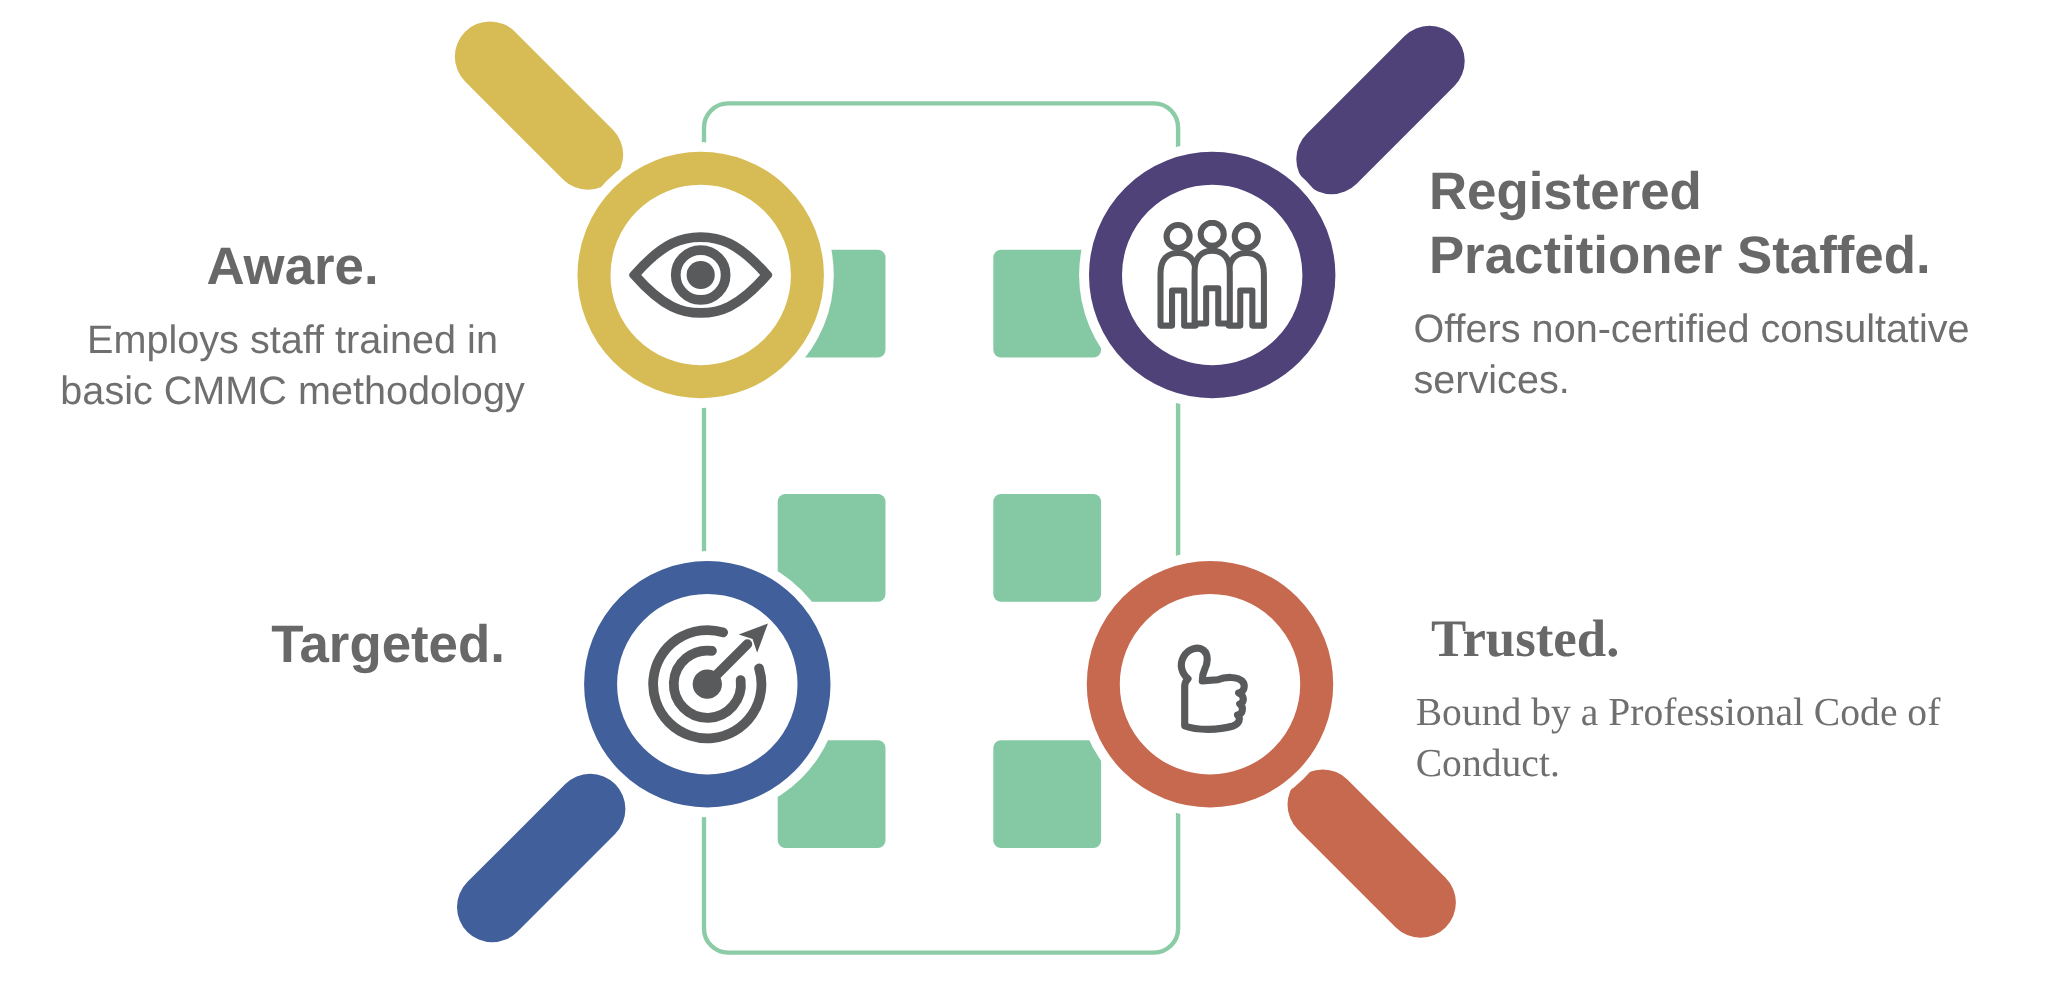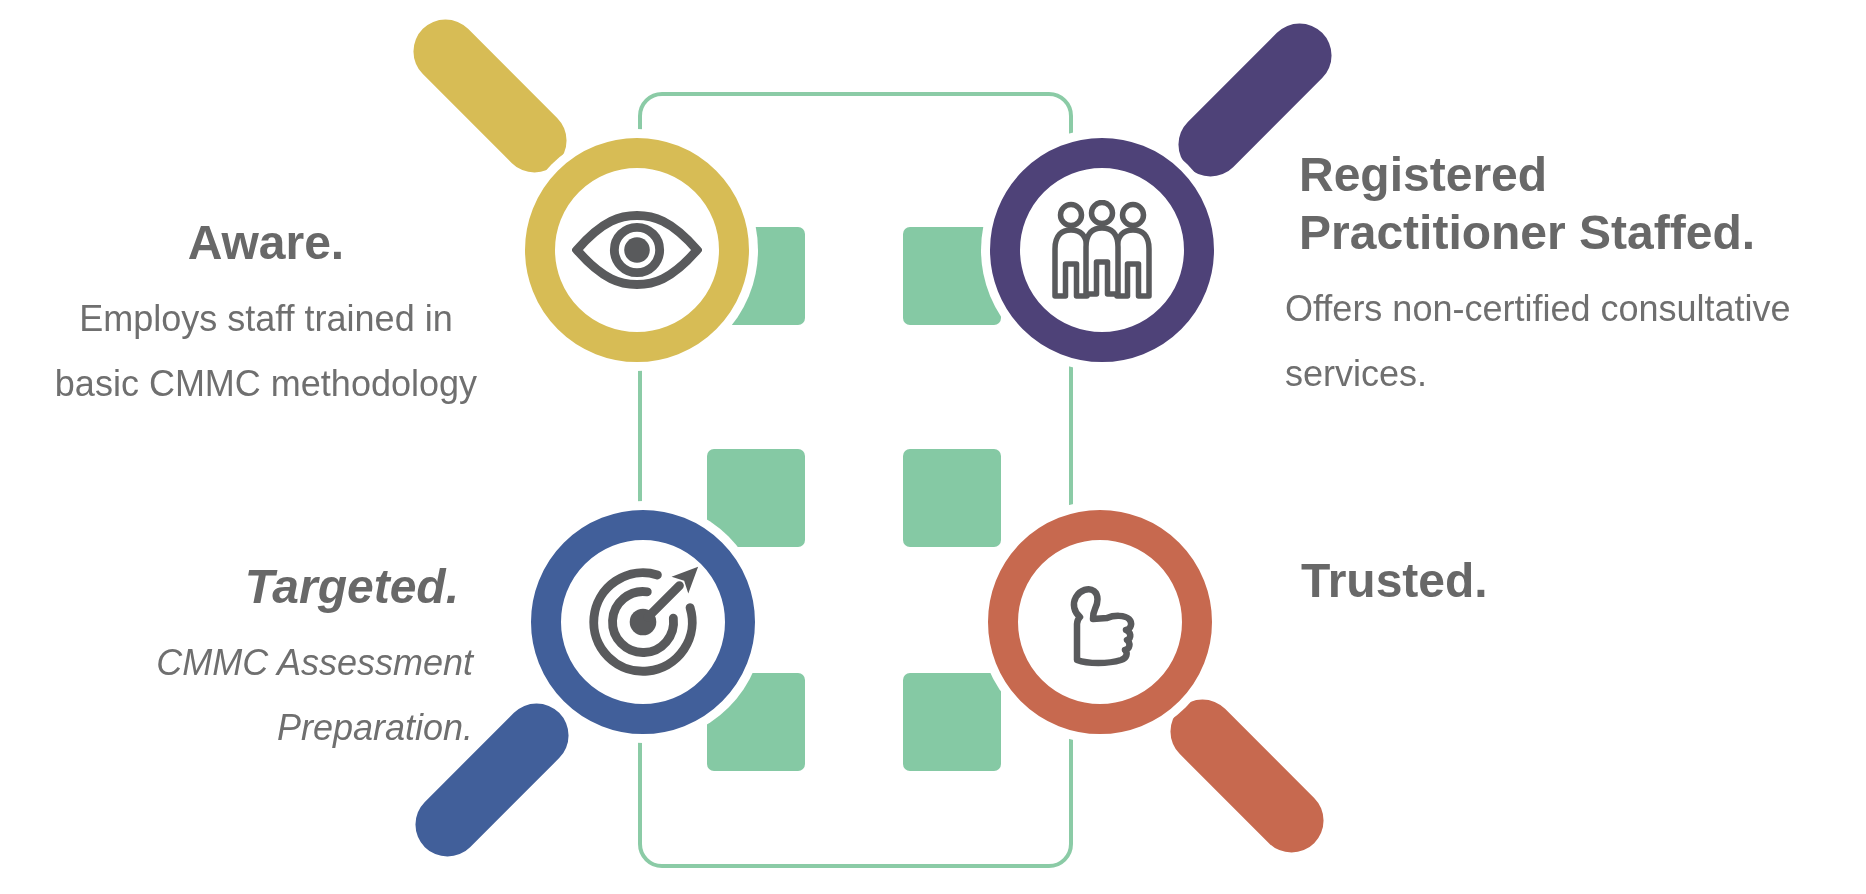--- a/index.html
+++ b/index.html
@@ -35,27 +35,27 @@
   .lens-targeted   {left:531px; top:510px; border:30px solid #415f9a;}
   .lens-trusted    {left:988px; top:510px; border:30px solid #c7694f;}
 
   
   .tb { position:absolute; color:#6f6f6f; }
   .tb .title {
     margin:14px; font-size:48px; line-height:58px; font-weight:bold;
     color:#686868; white-space:pre-line;
   }
   .tb .desc  {
-    margin:10px 0 0 0; font-size:36px; line-height:65px;
+    margin:10px 0 0 0; font-size:36px; line-height:46px;
     color:#6f6f6f; white-space:pre-line;
   }
   .tb-aware      {top:200px; right:1389px; text-align:center;}
   .tb-registered {top:132px; left:1285px;  text-align:left;}
-  .tb-targeted   {top:544px; right:1393px; text-align:right;font-style:italic;}
-  .tb-trusted    {top:538px; left:1287px;  text-align:left;}
+  .tb-targeted   {top:544px; right:1393px; text-align:right;}
+  .tb-trusted    {top:538px; left:1287px;  text-align:left;font-family:Liberation Serif, serif;}
 
   .icon svg { display:block; }
 </style>
 </head>
 <body>
 
 <div class="canvas">
 
   <div class="frame"></div>
   <div class="sq r1c1"></div>
@@ -124,21 +124,21 @@
 
   <div class="tb tb-registered">
     <h2 class="title">Registered
 Practitioner Staffed.</h2>
     <p class="desc">Offers non-certified consultative
 services.</p>
   </div>
 
   <div class="tb tb-targeted">
     <h2 class="title">Targeted.</h2>
-    <p class="desc">CMMC Assessment
-Preparation.</p>
   </div>
 
   <div class="tb tb-trusted">
     <h2 class="title">Trusted.</h2>
+    <p class="desc">Bound by a Professional Code of
+Conduct.</p>
   </div>
 
 </div>
 
 </body></html>

